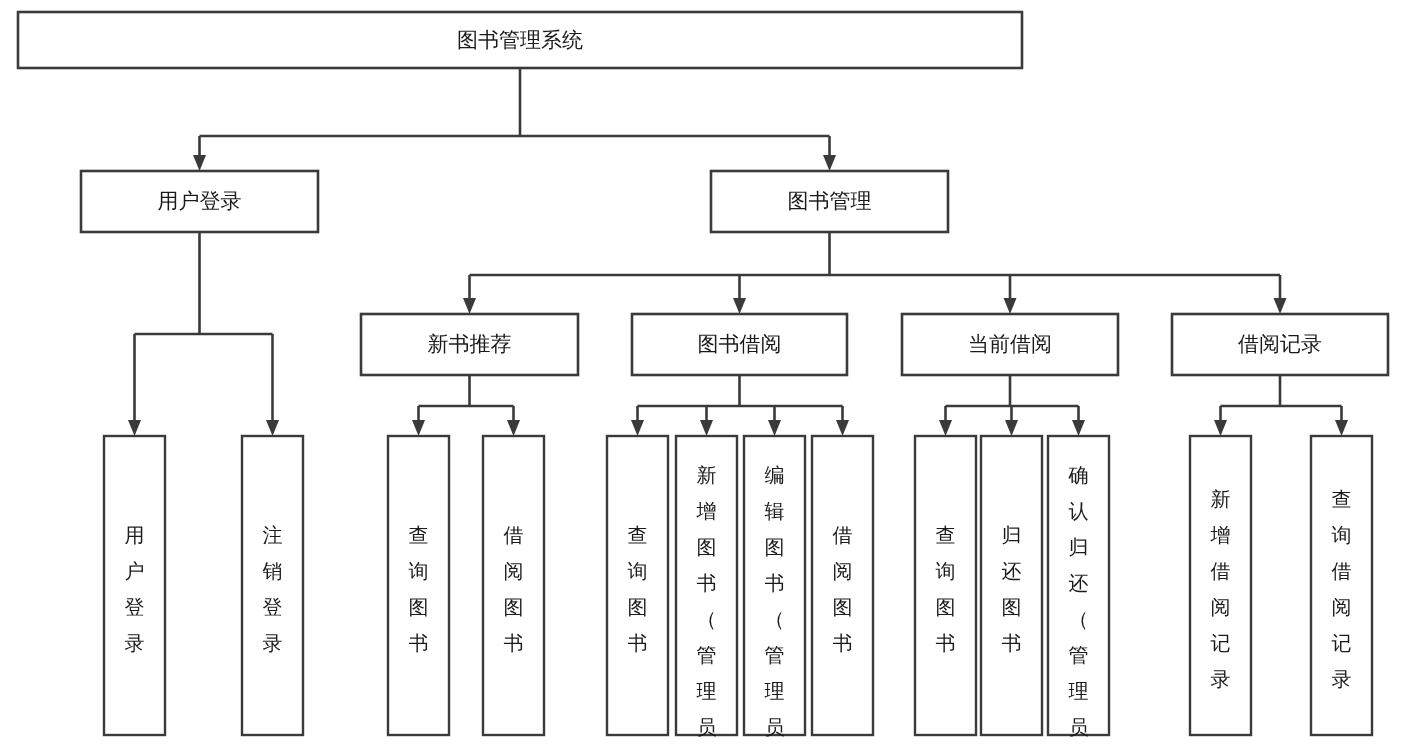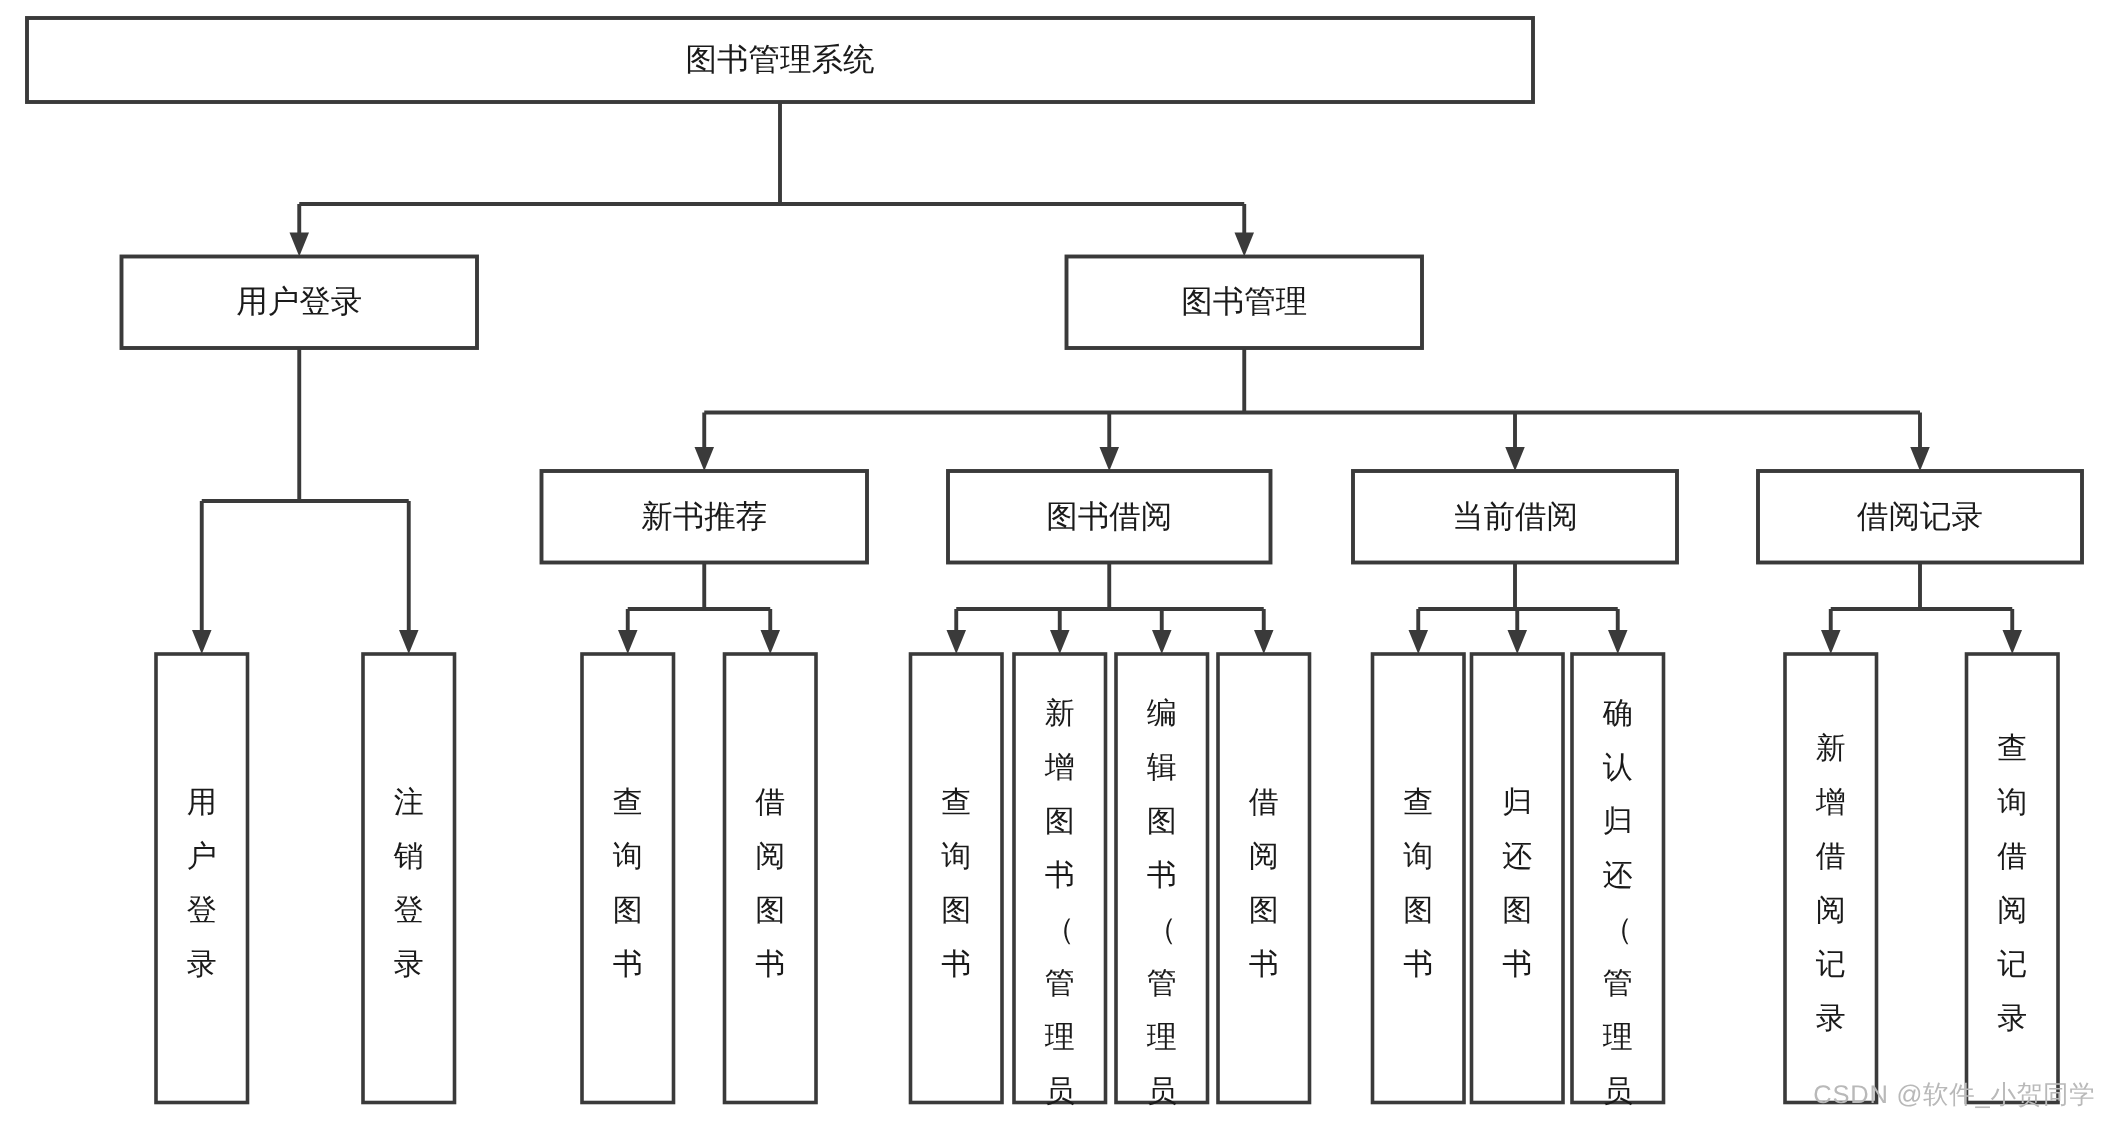--- a/index.html
+++ b/index.html
@@ -204,14 +204,13 @@
         <g>
           <rect x="1190" y="436" width="61" height="299" class="node-box thin"></rect>
           <text x="1220.5" y="505.58" class="node-label-v"><tspan x="1220.5" dy="0">新</tspan><tspan x="1220.5" dy="36">增</tspan><tspan x="1220.5" dy="36">借</tspan><tspan x="1220.5" dy="36">阅</tspan><tspan x="1220.5" dy="36">记</tspan><tspan x="1220.5" dy="36">录</tspan></text>
         </g>
         <g>
           <rect x="1311" y="436" width="61" height="299" class="node-box thin"></rect>
           <text x="1341.5" y="505.58" class="node-label-v"><tspan x="1341.5" dy="0">查</tspan><tspan x="1341.5" dy="36">询</tspan><tspan x="1341.5" dy="36">借</tspan><tspan x="1341.5" dy="36">阅</tspan><tspan x="1341.5" dy="36">记</tspan><tspan x="1341.5" dy="36">录</tspan></text>
         </g>
       </g>
   </svg>
-  <div class="watermark">CSDN @软件_小贺同学</div>
 </div>
 
 </body></html>

